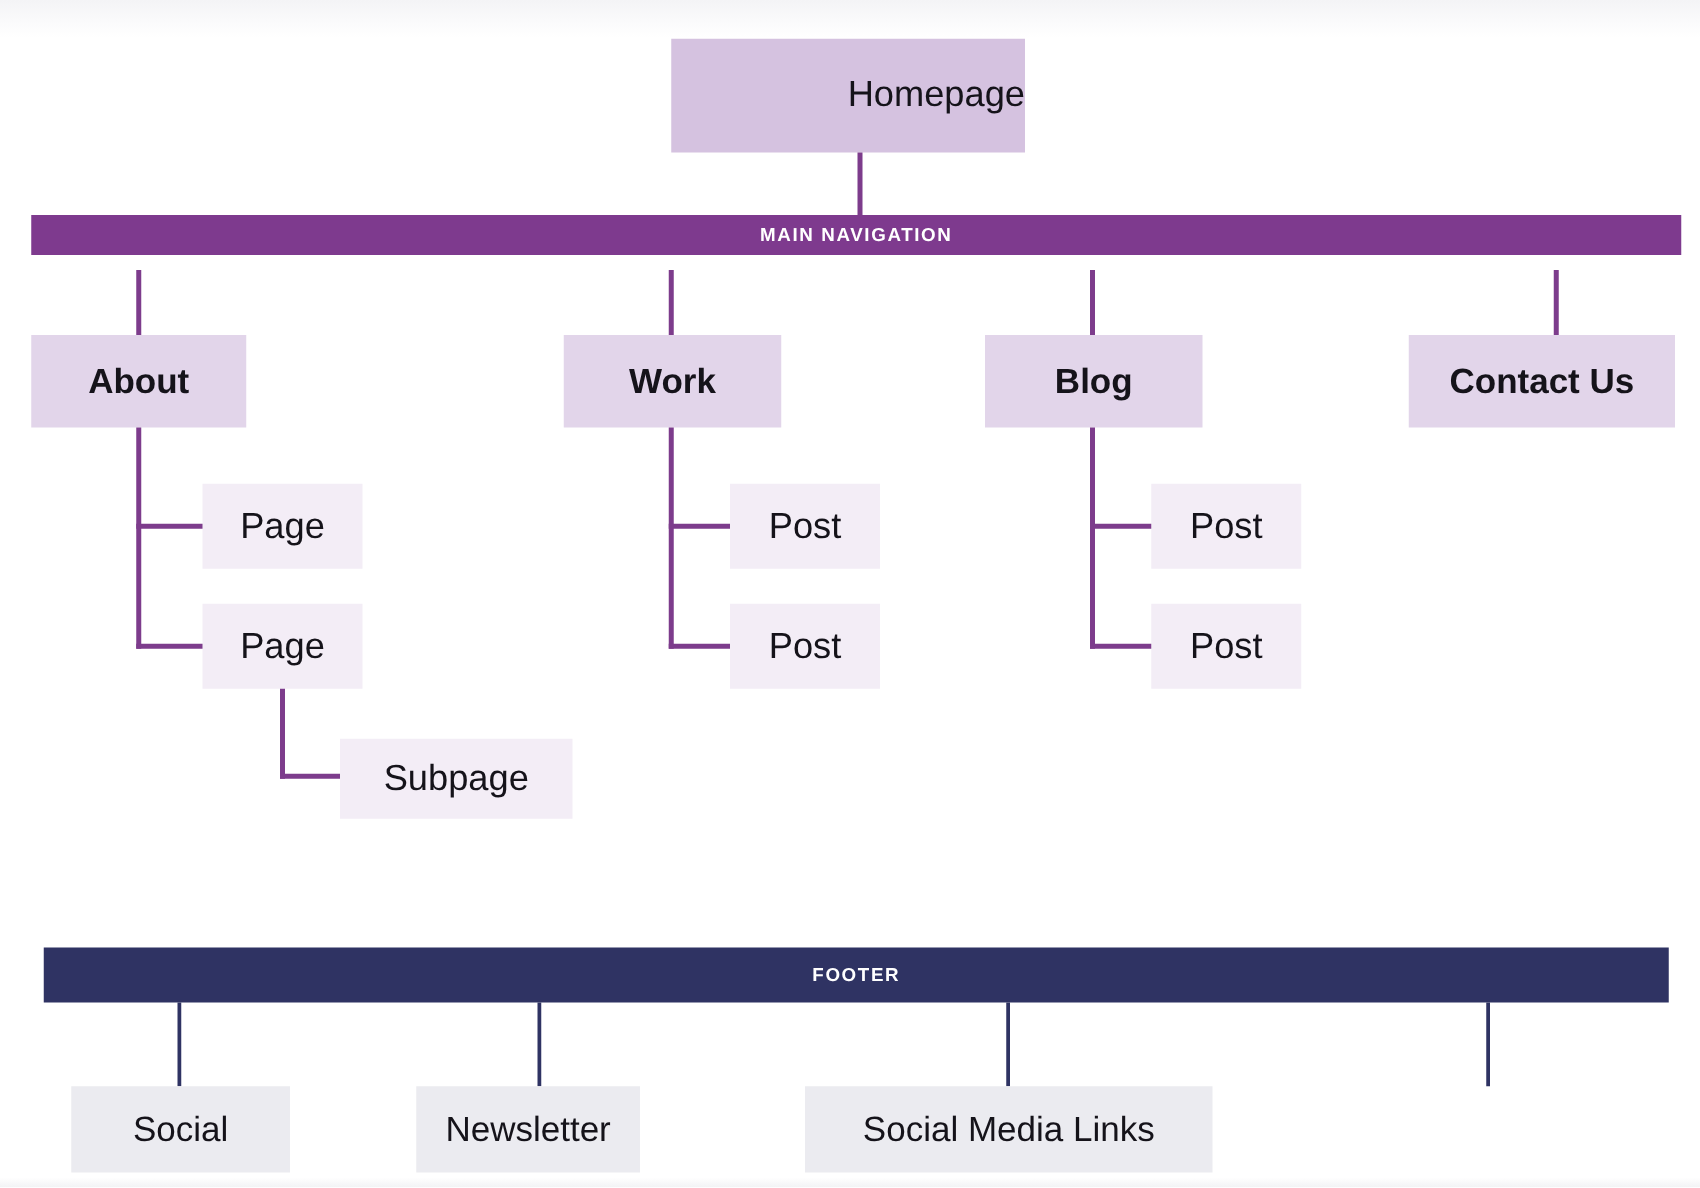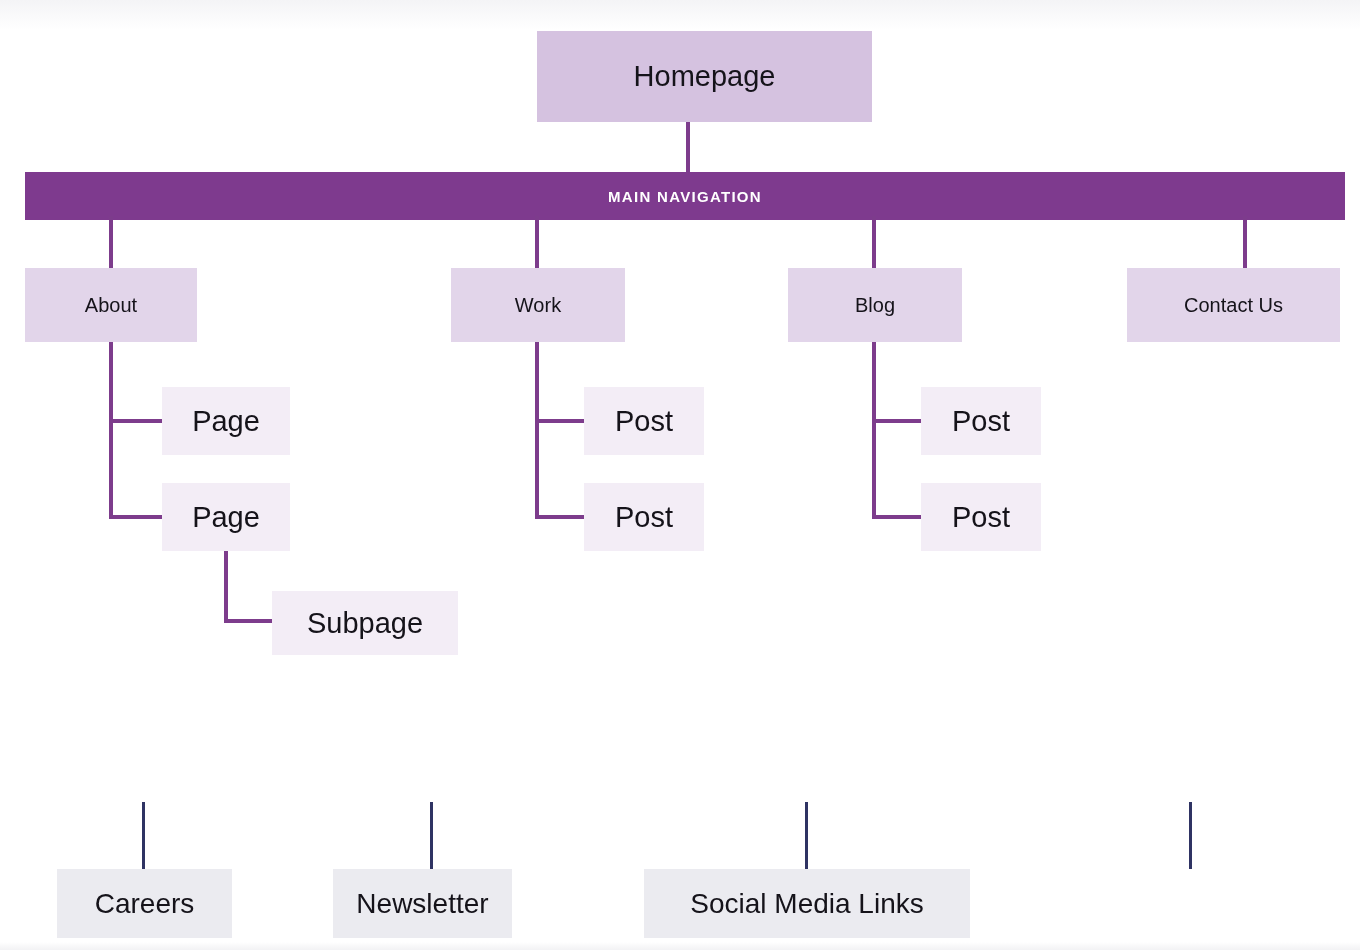--- a/index.html
+++ b/index.html
@@ -39,22 +39,22 @@
     color: #15131a;
     white-space: nowrap;
   }
   .node-home {
     background: #d5c2e0;
     font-size: 29px;
     font-weight: 400;
   }
   .node-l1 {
     background: #e2d5ea;
-    font-size: 20px;
-    font-weight: 400;
+    font-size: 28px;
+    font-weight: 700;
   }
   .node-l2 {
     background: #f3edf6;
     font-size: 29px;
     font-weight: 400;
   }
   .node-footer-item {
     background: #ebebf0;
     font-size: 28px;
     font-weight: 400;
@@ -84,27 +84,27 @@
   .line-h-purple { background: #7d3c8c; height: 4px; }
   .line-v-navy   { background: #2f3363; width: 3px; }
 </style>
 </head>
 <body>
 
 <div id="canvas">
 
   <div class="top-wash"></div>
 
-  <div class="node node-home" style="left:537px; top:31px; width:335px; height:91px;">
+  <div class="node node-home" style="left:537px; top:31px; width:283px; height:91px;justify-content:flex-end;">
     <span>Homepage</span>
   </div>
 
   <div class="line line-v-purple" style="left:686px; top:122px; height:50px;"></div>
 
-  <div class="band band-nav" style="left:25px; top:172px; width:1320px; height:48px;">
+  <div class="band band-nav" style="left:25px; top:172px; width:1320px; height:32px;">
     <span>MAIN NAVIGATION</span>
   </div>
 
   <div class="line line-v-purple" style="left:109px; top:216px; height:52px;"></div>
   <div class="line line-v-purple" style="left:535px; top:216px; height:52px;"></div>
   <div class="line line-v-purple" style="left:872px; top:216px; height:52px;"></div>
   <div class="line line-v-purple" style="left:1243px; top:216px; height:52px;"></div>
 
   <div class="node node-l1" style="left:25px; top:268px; width:172px; height:74px;">
     <span>About</span>
@@ -160,28 +160,31 @@
   <div class="line line-h-purple" style="left:872px; top:515px; width:52px;"></div>
 
   <div class="node node-l2" style="left:921px; top:387px; width:120px; height:68px;">
     <span>Post</span>
   </div>
 
   <div class="node node-l2" style="left:921px; top:483px; width:120px; height:68px;">
     <span>Post</span>
   </div>
 
+  <div class="band band-footer" style="left:35px; top:758px; width:1300px; height:44px;">
+    <span>FOOTER</span>
+  </div>
 
   <div class="line line-v-navy" style="left:142px; top:802px; height:67px;"></div>
   <div class="line line-v-navy" style="left:430px; top:802px; height:67px;"></div>
   <div class="line line-v-navy" style="left:805px; top:802px; height:67px;"></div>
   <div class="line line-v-navy" style="left:1189px; top:802px; height:67px;"></div>
 
   <div class="node node-footer-item" style="left:57px; top:869px; width:175px; height:69px;">
-    <span>Careers</span>
+    <span>Social</span>
   </div>
 
   <div class="node node-footer-item" style="left:333px; top:869px; width:179px; height:69px;">
     <span>Newsletter</span>
   </div>
 
   <div class="node node-footer-item" style="left:644px; top:869px; width:326px; height:69px;text-align:right;">
     <span>Social Media Links</span>
   </div>
 

